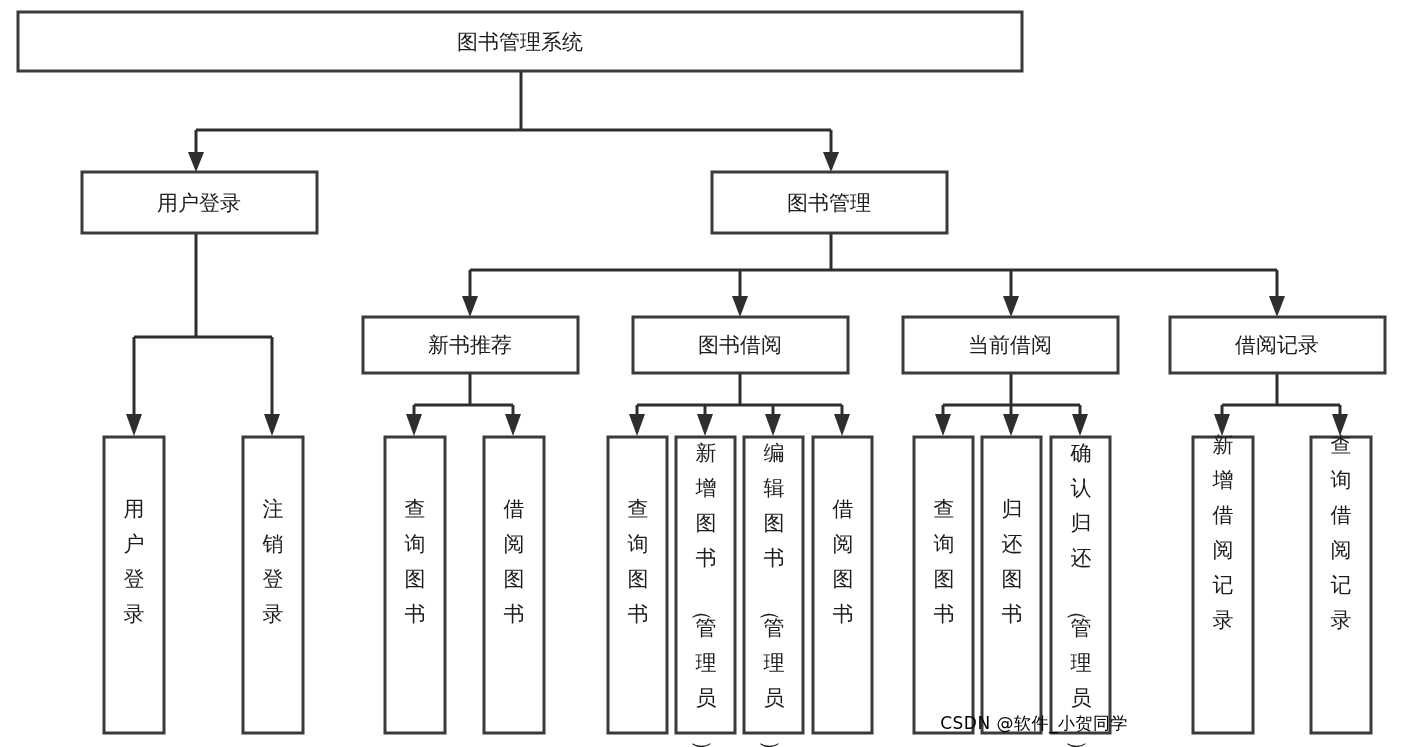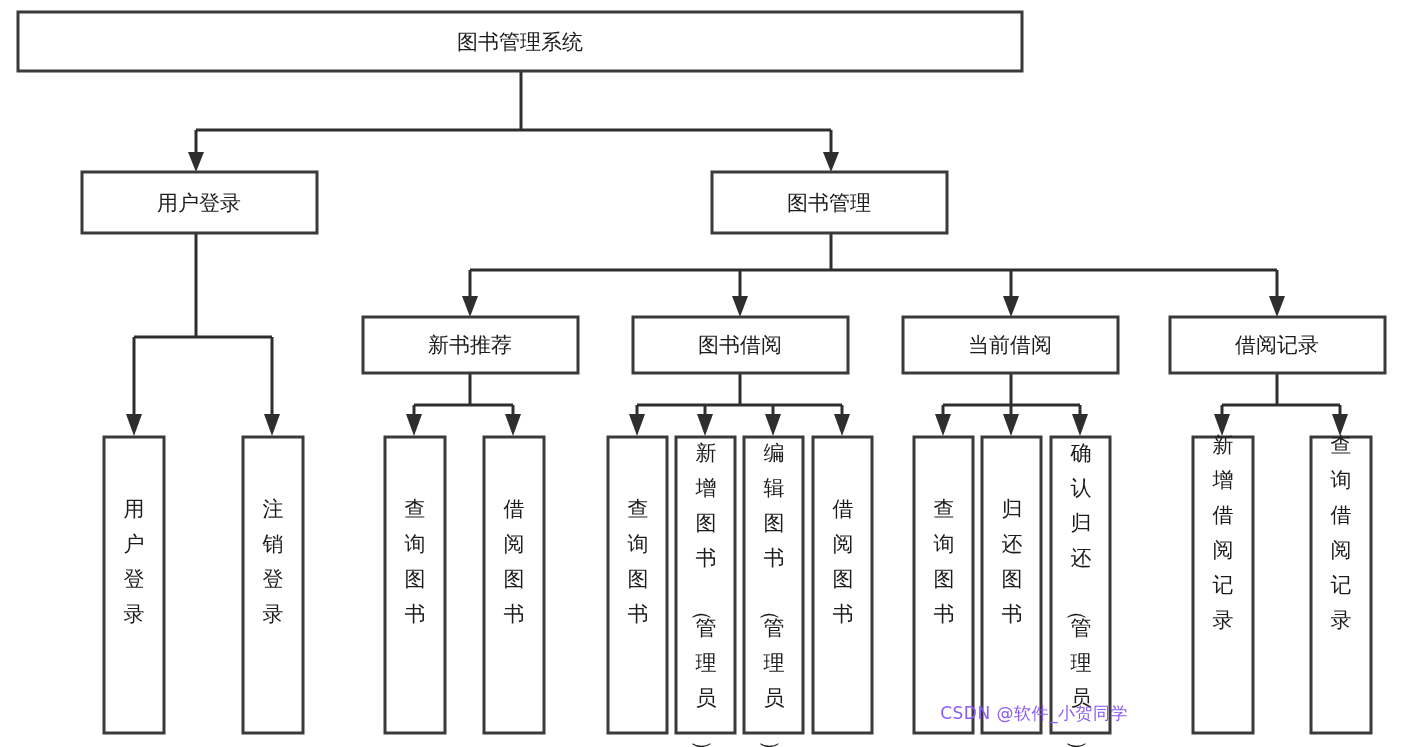--- a/index.html
+++ b/index.html
@@ -53,24 +53,24 @@
     stroke-width: 3;
     fill: none;
   }
   .arrow-head {
     fill: #2e2e2e;
     stroke: none;
   }
   .watermark {
     position: absolute;
     right: 8px;
-    bottom: 22px;
+    bottom: 12px;
     font-family: "DejaVu Sans", "Liberation Sans", sans-serif;
     font-size: 17px;
-    color: #8b5cf6;
+    color: #000000;
     letter-spacing: 0.5px;
     user-select: none;
     pointer-events: none;
   }
 </style>
 </head>
 <body>
 
 <div id="diagram-root">
 

